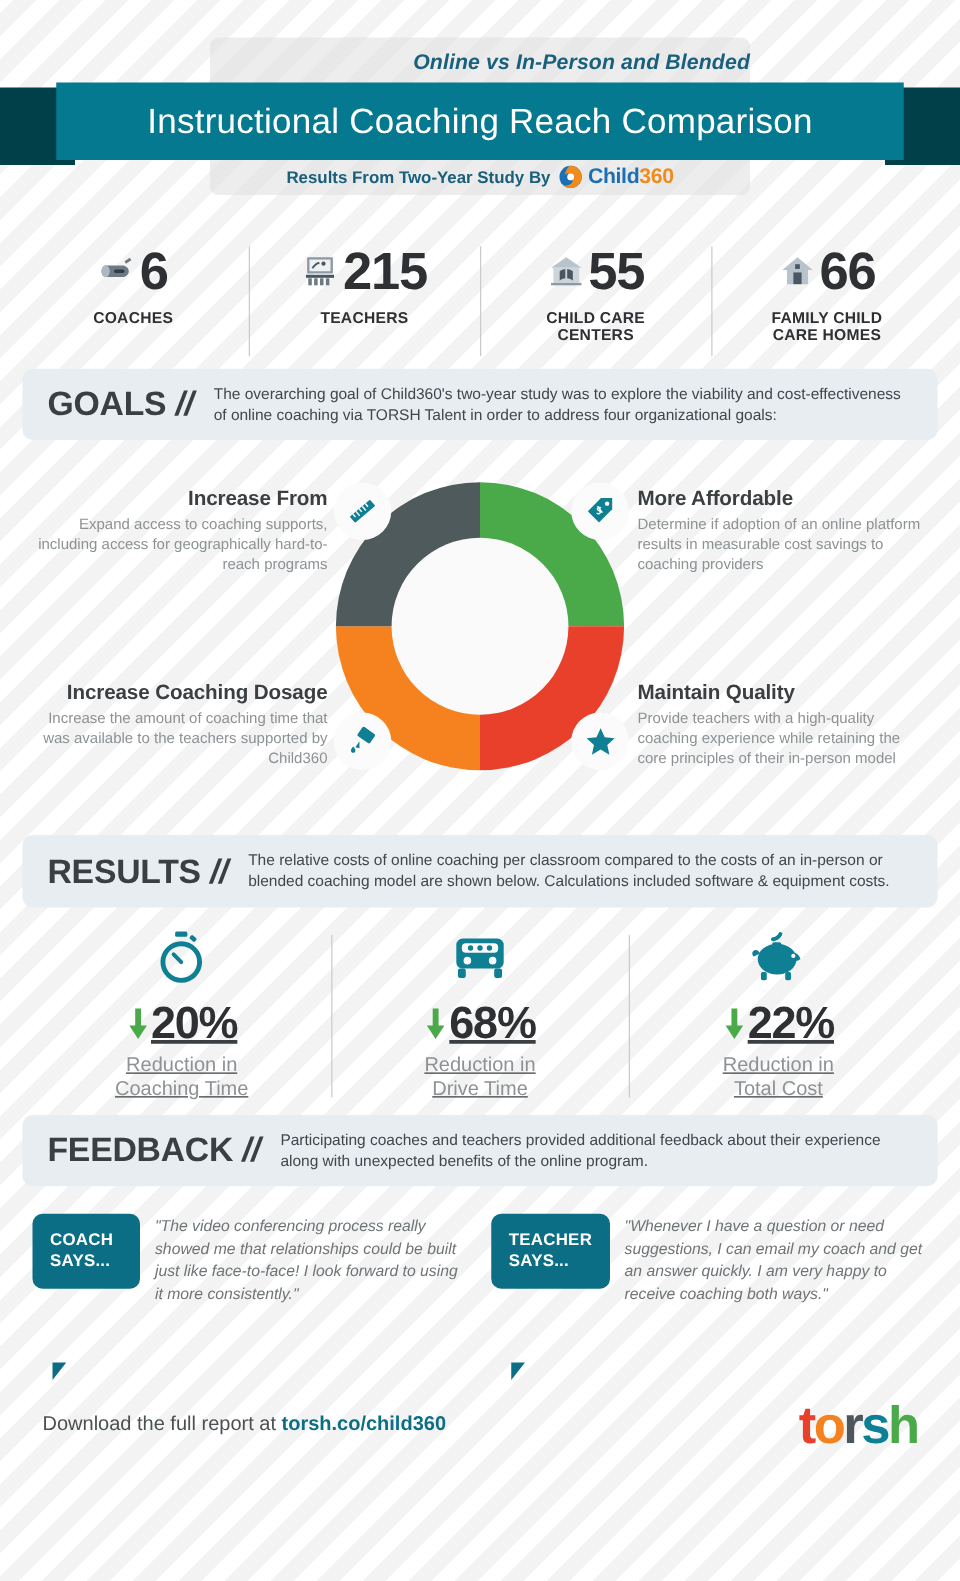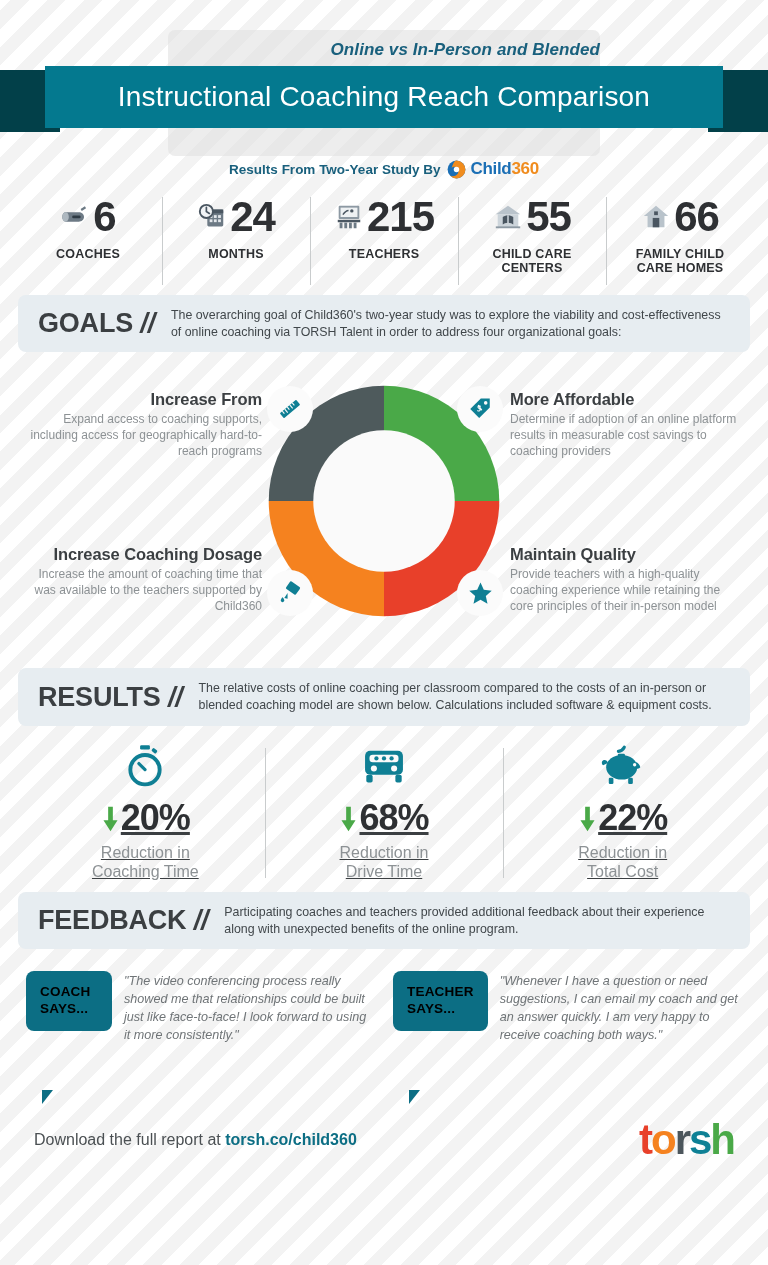--- a/index.html
+++ b/index.html
@@ -80,21 +80,20 @@
   }
   .subline {
     position: absolute;
     left: 168px;
     top: 131px;
     width: 432px;
     display: flex;
     align-items: center;
     justify-content: center;
     gap: 7px;
-    margin-top: 28px;
   }
   .subline-text {
     font-size: 13.5px;
     font-weight: bold;
     color: #19607d;
   }
   .child360 {
     display: flex;
     align-items: center;
     gap: 4px;
@@ -272,21 +271,21 @@
     margin-top: 22px;
     padding: 0 26px;
     gap: 18px;
     height: 120px;
   }
   .quote { display: flex; flex: 1; gap: 12px; }
   .bubble-wrap { position: relative; flex: 0 0 auto; }
   .bubble {
     background: #0c6e84;
     border-radius: 8px;
-    color: #000000;
+    color: #ffffff;
     font-size: 13.5px;
     font-weight: bold;
     line-height: 1.25;
     padding: 13px 14px;
     letter-spacing: .2px;
     min-width: 86px;
   }
   .bubble-tail {
     position: absolute;
     left: 16px;
@@ -366,40 +365,20 @@
         <path d="M6 11c-2 0-3.6 2.2-3.6 5s1.6 5 3.6 5h14c3 0 5.6-2.2 5.6-5s-2.6-5-5.6-5z" fill="#6d7a85"></path>
         <path d="M6 11c-2 0-3.6 2.2-3.6 5s1.6 5 3.6 5c1.9 0 3.4-2.2 3.4-5S7.9 11 6 11z" fill="#aeb8c0"></path>
         <rect x="13" y="14.4" width="9" height="3" rx="1.4" fill="#2e3a44"></rect>
         <path d="M22 7.5l4.5-3 1.3 2.2-4.6 2.8z" fill="#6d7a85"></path>
       </svg>
       <span class="stat-num">6</span>
     </div>
     <div class="stat-label">COACHES</div>
   </div>
 
-  <div class="stat">
-    <div class="stat-top">
-      <svg class="stat-icon" width="30" height="30" viewBox="0 0 32 32">
-        <rect x="11" y="8" width="17" height="18" rx="1.5" fill="#6d7a85"></rect>
-        <rect x="11" y="8" width="17" height="4" fill="#4a5661"></rect>
-        <g fill="#e4e8ec">
-          <rect x="13.5" y="14" width="3" height="3"></rect>
-            <rect x="18" y="14" width="3" height="3"></rect>
-            <rect x="22.5" y="14" width="3" height="3"></rect>
-          <rect x="13.5" y="18.5" width="3" height="3"></rect>
-            <rect x="18" y="18.5" width="3" height="3"></rect>
-            <rect x="22.5" y="18.5" width="3" height="3"></rect>
-        </g>
-        <circle cx="10" cy="10" r="7" fill="#f2f4f6" stroke="#4a5661" stroke-width="2"></circle>
-        <path d="M10 5.6v4.6l3.2 2" stroke="#4a5661" stroke-width="1.8" fill="none" stroke-linecap="round"></path>
-      </svg>
-      <span class="stat-num">24</span>
-    </div>
-    <div class="stat-label">MONTHS</div>
-  </div>
 
   <div class="stat">
     <div class="stat-top">
       <svg class="stat-icon" width="30" height="30" viewBox="0 0 32 32">
         <rect x="5" y="4" width="22" height="14" rx="1" fill="#8d99a3"></rect>
         <rect x="7" y="6" width="18" height="10" fill="#eef1f3"></rect>
         <path d="M9.5 13.5c2-3 4-4.5 6-4.5" stroke="#4a5661" stroke-width="1.6" fill="none"></path>
         <circle cx="19" cy="9.5" r="1.8" fill="#4a5661"></circle>
         <rect x="4" y="19" width="24" height="2.6" fill="#4a5661"></rect>
         <g fill="#6d7a85">

